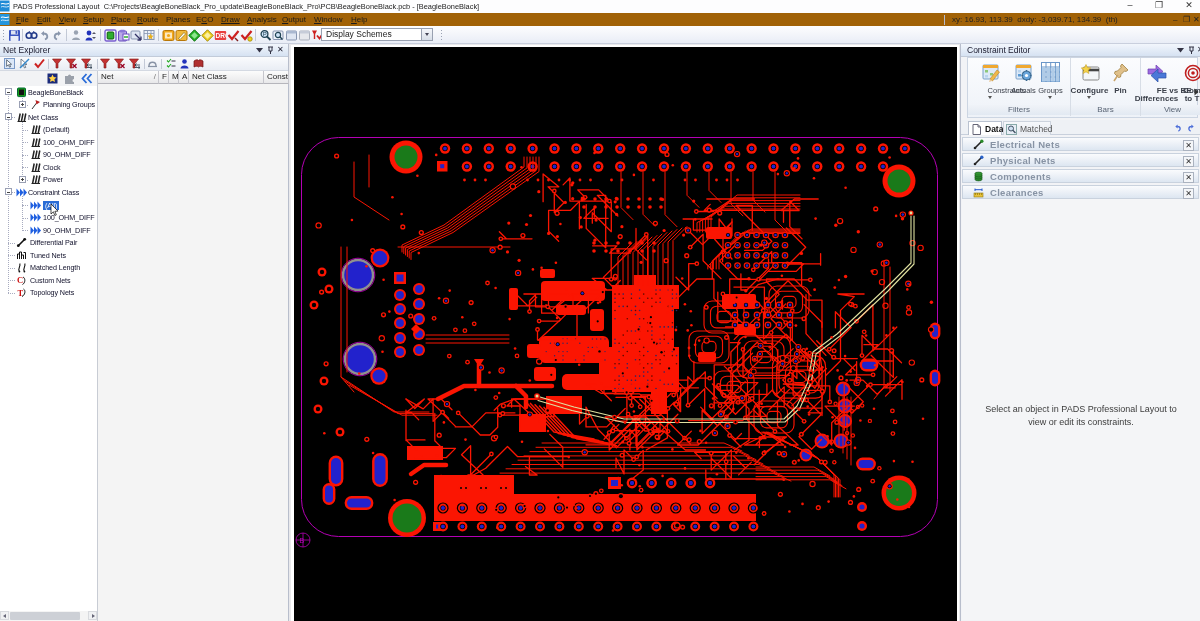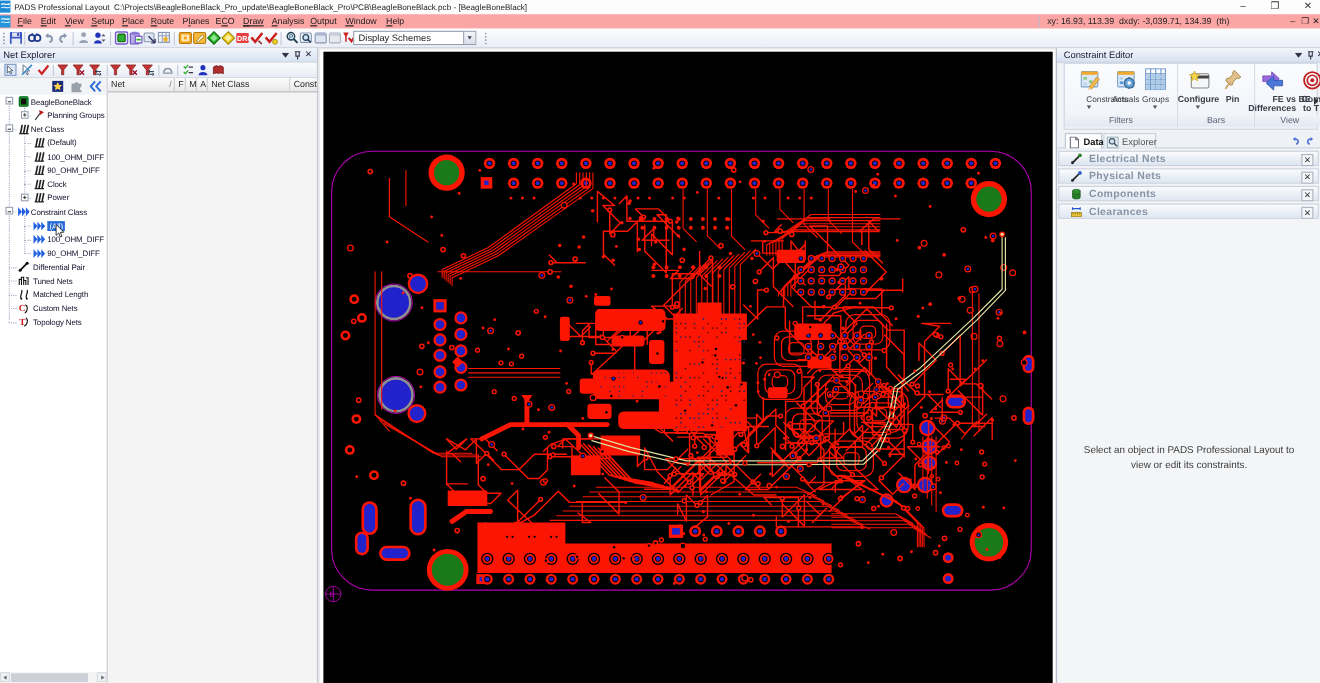--- a/index.html
+++ b/index.html
@@ -4,21 +4,21 @@
 <style>
 * { margin:0; padding:0; box-sizing:border-box; }
 html,body { width:1200px; height:621px; overflow:hidden; font-family:"Liberation Sans", sans-serif; }
 #app { position:relative; width:1200px; height:621px; background:#e8e8e8; }
 
 #titlebar { position:absolute; left:0; top:0; width:1200px; height:13px; background:#fdfdfe; }
 #titlebar .logo { position:absolute; left:0; top:0; width:10px; height:12px; }
 #titlebar .ttext { position:absolute; left:13px; top:2px; font-size:7.4px; color:#1b1b1b; white-space:nowrap; }
 .winbtn { position:absolute; top:0px; font-size:9px; color:#333; width:24px; text-align:center; }
 
-#menubar { position:absolute; left:0; top:13px; width:1200px; height:13px; background:#fca5a5; font-size:8px; color:#1b1b1b; }
+#menubar { position:absolute; left:0; top:13px; width:1200px; height:13px; background:#a16207; font-size:8px; color:#1b1b1b; }
 #menubar .logo { position:absolute; left:0; top:0; width:10px; height:13px; }
 .menuitem { position:absolute; top:2px; }
 .menuitem span.u { text-decoration:underline; }
 #coords { position:absolute; top:2px; left:952px; font-size:8px; color:#222; }
 #coords:before{ content:""; position:absolute; left:-8px; top:0; height:10px; border-left:1px solid #b8bccc;}
 .mdibtn { position:absolute; top:2px; font-size:8px; color:#222; }
 
 #toolbar { position:absolute; left:0; top:26px; width:1200px; height:18px; background:linear-gradient(#fdfdfe,#e9edf6); border-bottom:1px solid #c9cfdd; }
 .tbsep { position:absolute; top:3px; width:1px; height:12px; background:#c3c9d6; }
 .tbgrip { position:absolute; top:3px; width:3px; height:12px; background-image:radial-gradient(circle,#9aa2b2 35%,transparent 40%); background-size:3px 3px; }
@@ -2301,21 +2301,21 @@
         <circle cx="10" cy="9" r="4.6" fill="none" stroke="#c02020" stroke-width="1.5"></circle>
         <circle cx="10" cy="9" r="1.8" fill="#c02020"></circle>
       </svg>
       <div style="position:absolute;left:196.0px;top:41.5px;width:70px;text-align:center;font-size:8px;color:#3a3f49;font-weight:bold;white-space:nowrap;">Com</div>
       <div style="position:absolute;left:196.0px;top:50px;width:70px;text-align:center;font-size:8px;color:#3a3f49;font-weight:bold;white-space:nowrap;">to T</div>
       <svg style="position:absolute;left:233px;top:44px;width:5px;height:8px;" viewBox="0 0 5 8">
         <path d="M0.5 0.5 L4.5 4 L0.5 7.5 Z" fill="#333"></path>
       </svg>
     <div id="tabs">
       <div class="tab active" style="left:7px; width:34px;">Data</div>
-      <div class="tab inactive" style="left:42px; width:48px;">Explorer</div>
+      <div class="tab inactive" style="left:42px; width:48px;">Matched</div>
     </div>
     <svg style="position:absolute;left:11px;top:80px;width:9px;height:11px;" viewBox="0 0 9 11">
         <path d="M1 0.5 h5 L8.5 3 V10.5 h-7.5 Z" fill="#fff" stroke="#667"></path>
         <path d="M6 0.5 V3 h2.5" fill="none" stroke="#667"></path>
       </svg>
       <svg style="position:absolute;left:45px;top:80px;width:11px;height:11px;" viewBox="0 0 11 11">
         <rect x="0.5" y="0.5" width="10" height="10" fill="#e8eef6" stroke="#8aa"></rect>
         <circle cx="5" cy="4.5" r="2.5" fill="#cfe0f2" stroke="#456" stroke-width="1"></circle>
         <path d="M6.8 6.3 L9.5 9" stroke="#456" stroke-width="1.4"></path>
       </svg>

